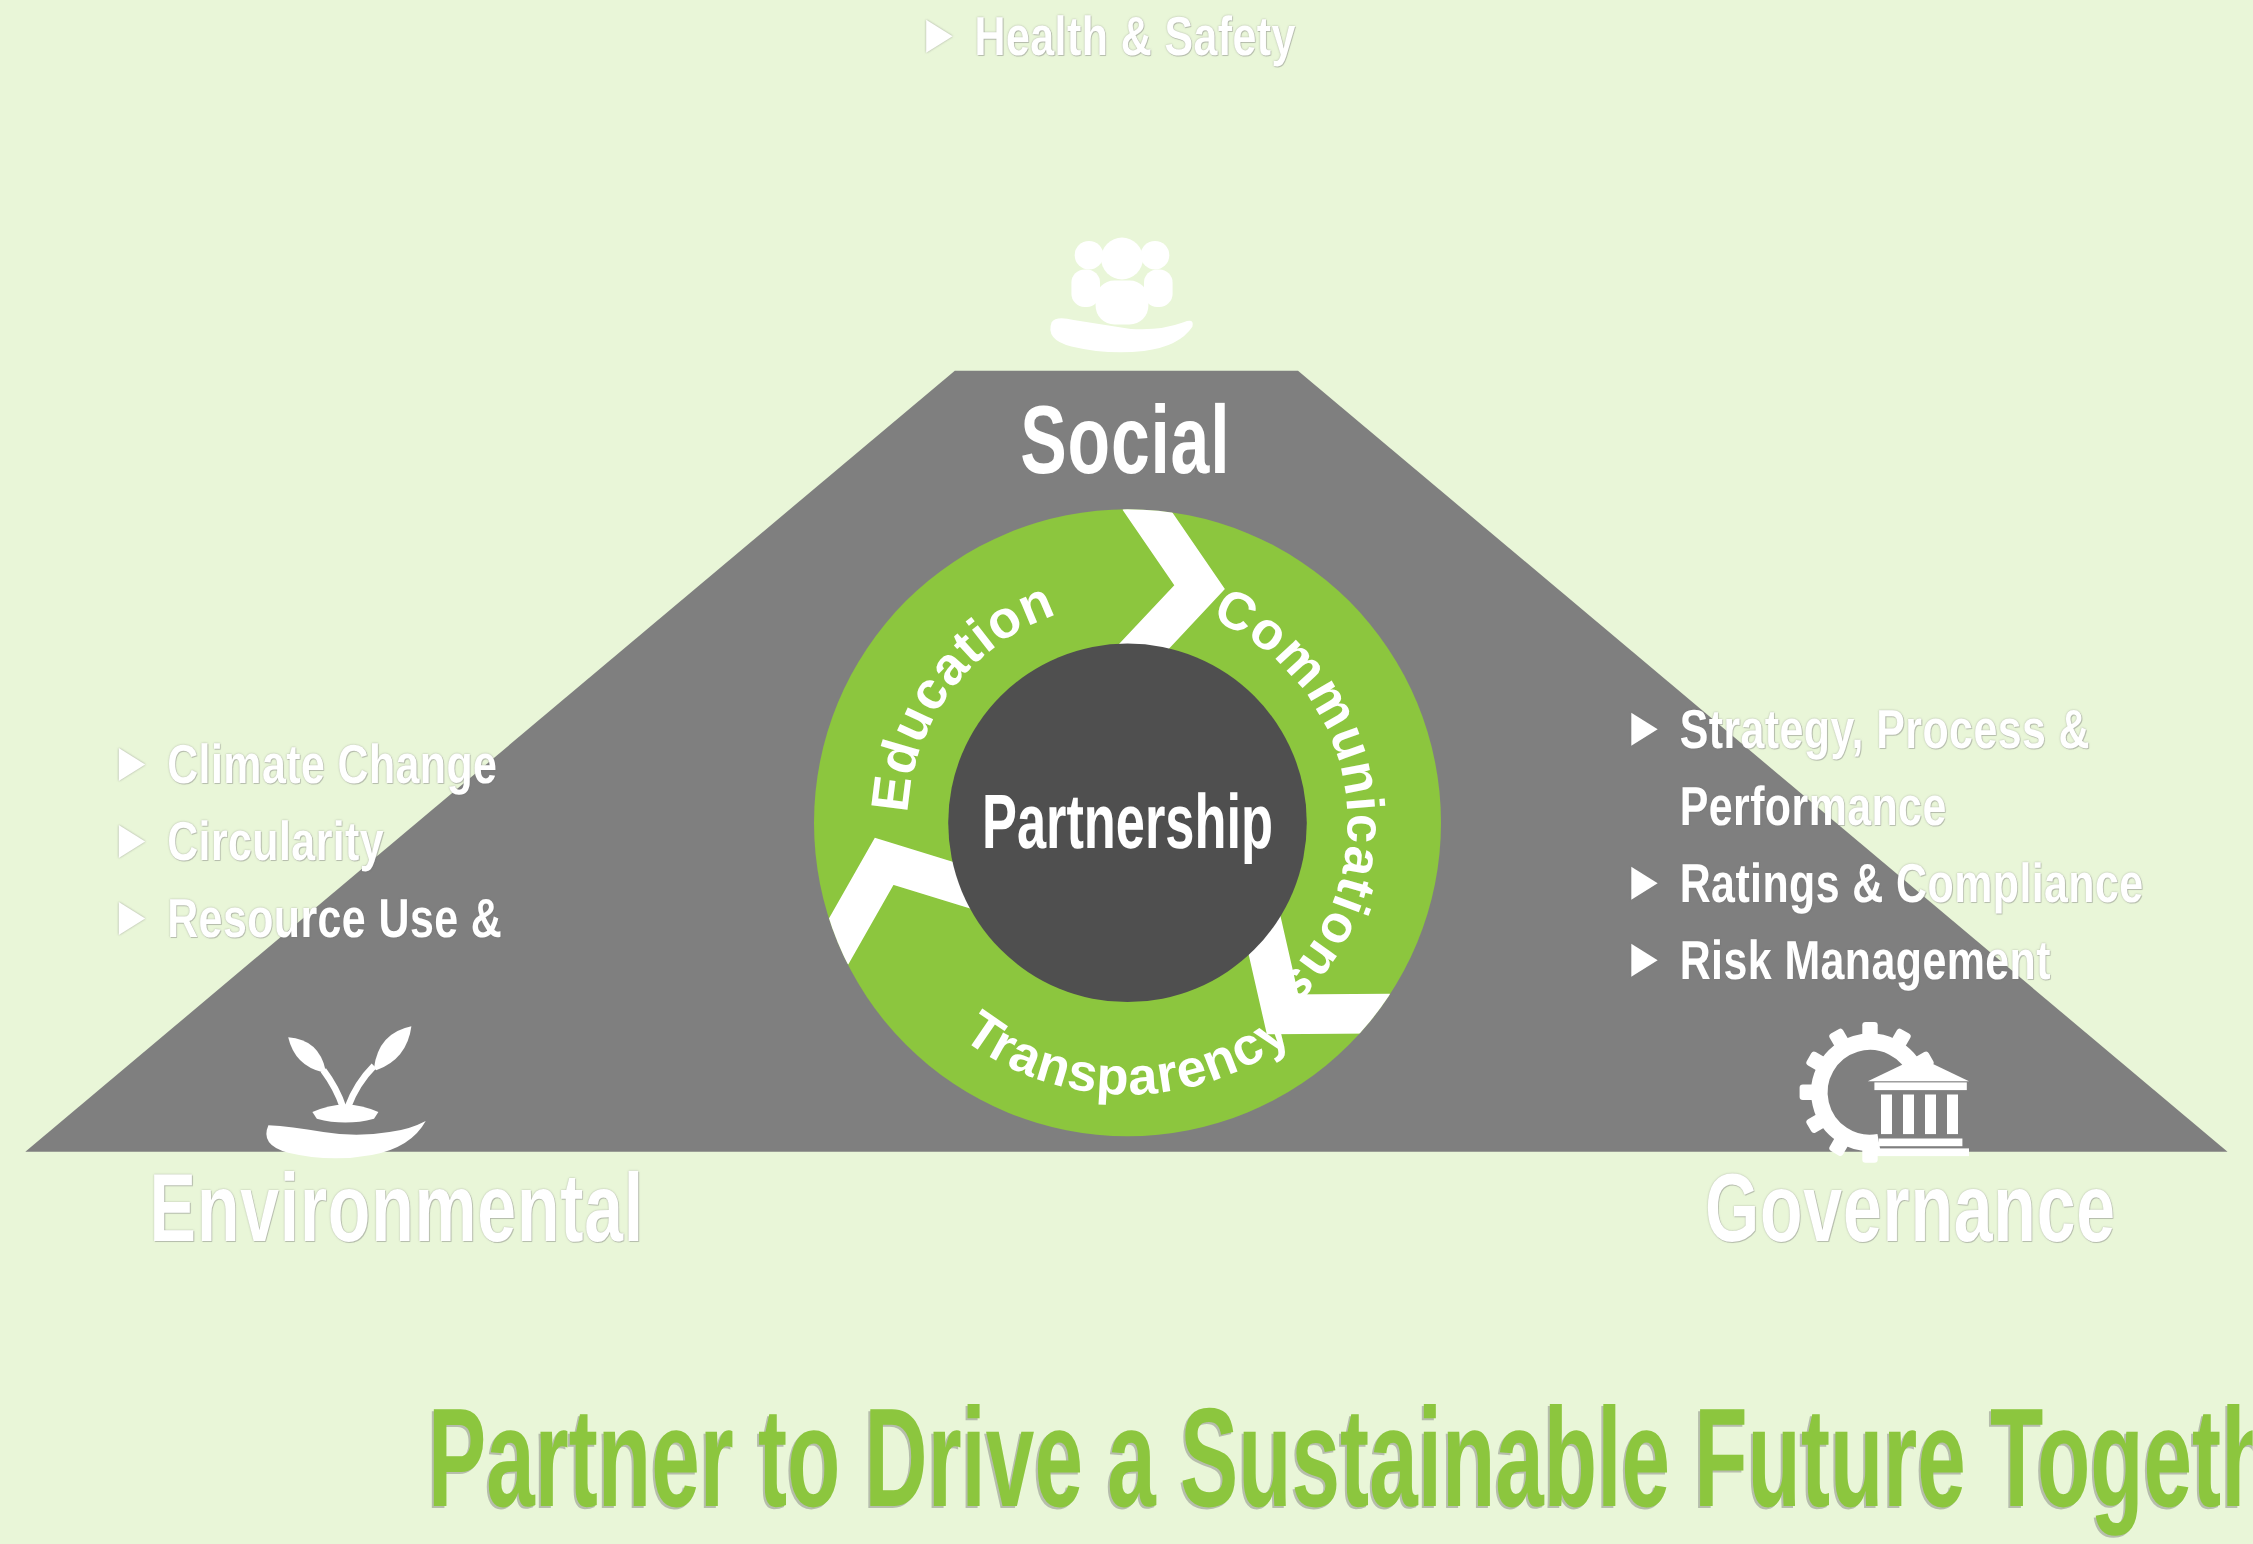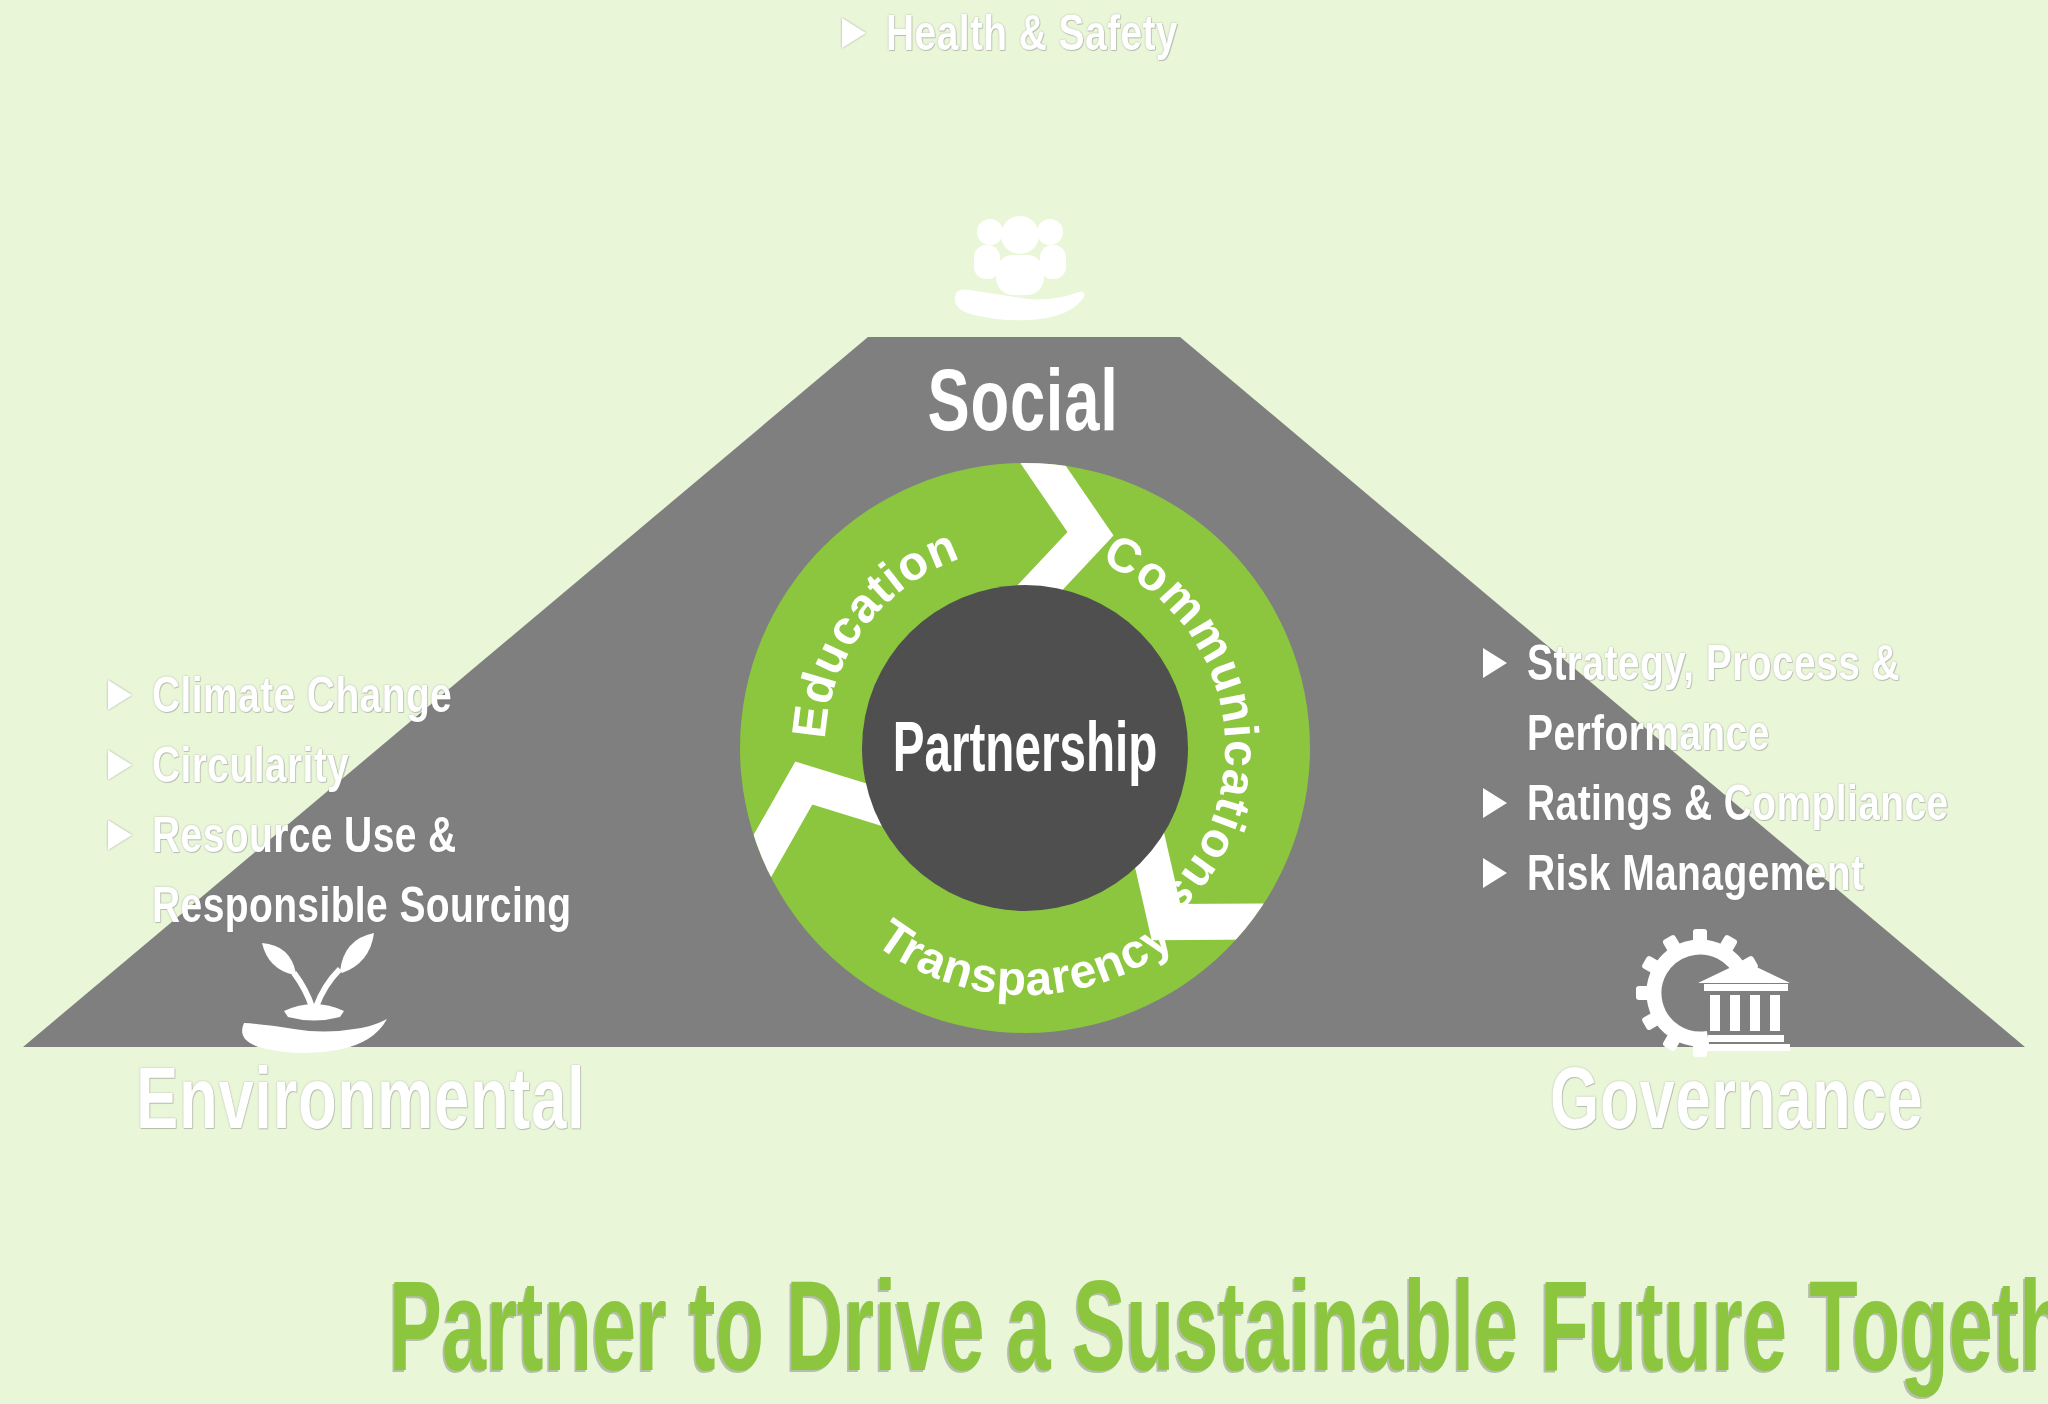--- a/index.html
+++ b/index.html
@@ -140,24 +140,20 @@
       <span class="btext">Climate Change</span>
     </div>
     <div class="bline">
       <span class="tri"></span>
       <span class="btext">Circularity</span>
     </div>
     <div class="bline">
       <span class="tri"></span>
       <span class="btext">Resource Use &amp;</span>
     </div>
-    <div class="bline">
-      <span class="tri-spacer"></span>
-      <span class="btext">Responsible Sourcing</span>
-    </div>
   </div>
 
   <div class="blist" style="left:1483px;top:628px;">
     <div class="bline">
       <span class="tri"></span>
       <span class="btext">Strategy, Process &amp;</span>
     </div>
     <div class="bline">
       <span class="tri-spacer"></span>
       <span class="btext">Performance</span>

